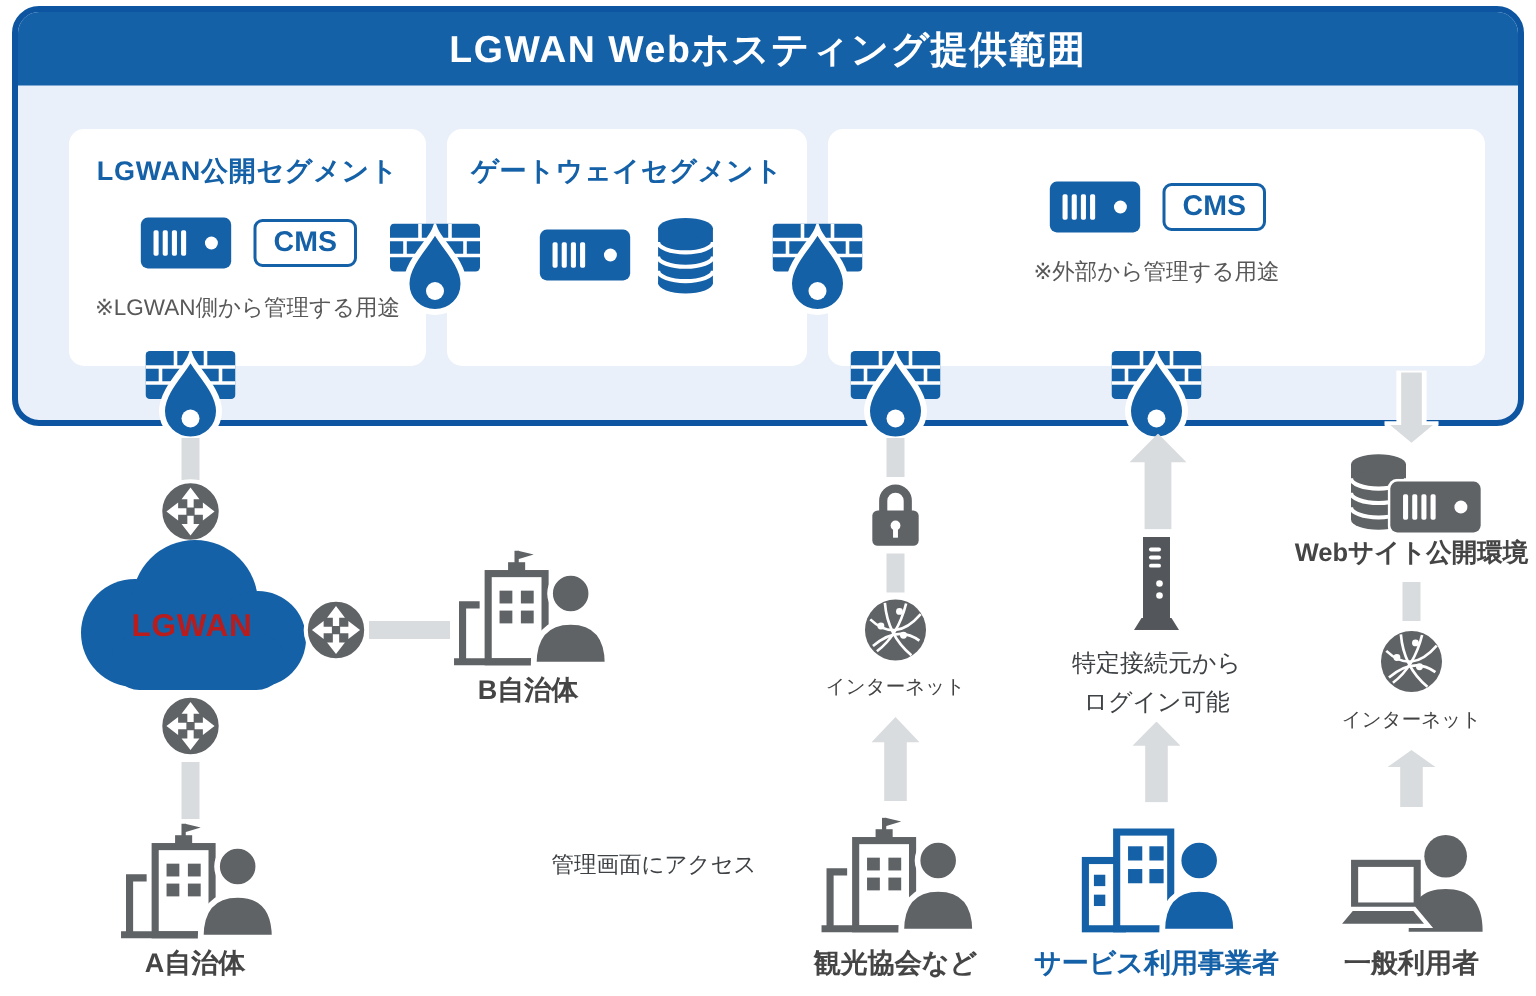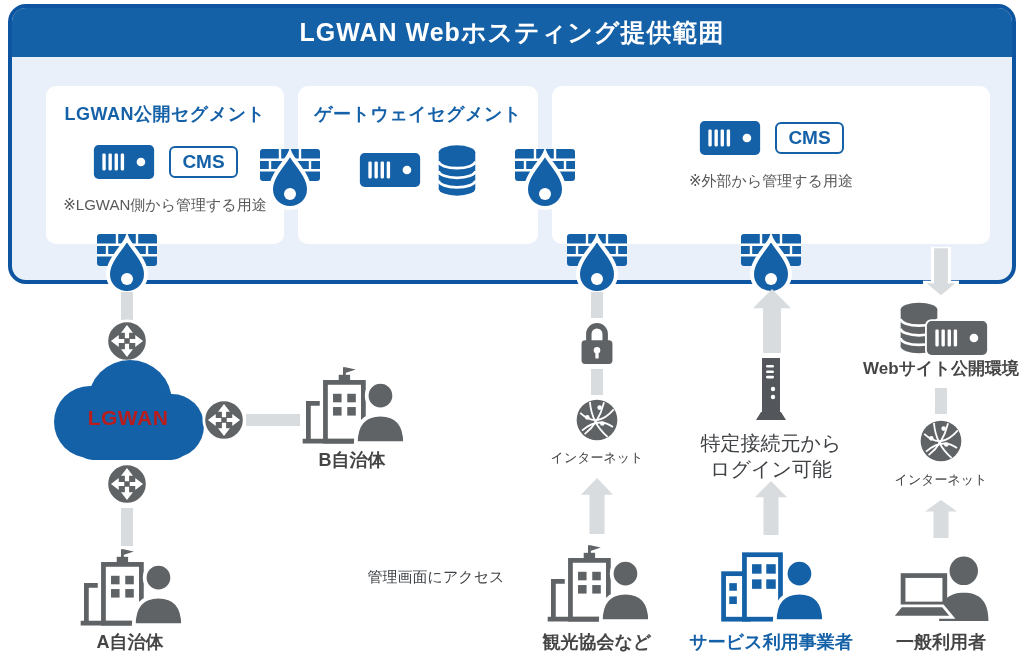--- a/index.html
+++ b/index.html
@@ -21,21 +21,21 @@
   
   .ic-blue{color:#1561a8;}
   .ic-gray{color:#5f6366;}
   .ic-tower{color:#53575b;}
   .ic-conn{color:#d9dcde;}
   .conn{background:#d9dcde;}
   
   .lbl{font-weight:600;color:#454545;text-align:center;font-size:18px;}
   .lbl-blue{color:#1561a8;}
   .small-lbl{font-weight:500;color:#424242;text-align:center;font-size:13px;}
-  .note-lbl{font-weight:500;color:#3f4245;text-align:center;font-size:20px;line-height:26px;}
+  .note-lbl{font-weight:500;color:#3f4245;text-align:center;font-size:16px;line-height:26px;}
   .cloud-lbl{color:#b91c1c;font-weight:bold;font-size:21px;text-align:center;letter-spacing:.5px;}
   .defs{position:absolute;width:0;height:0;overflow:hidden;}
 </style>
 </head>
 <body>
 
 <svg class="defs" aria-hidden="true">
   <defs>
     <symbol id="sym-firewall" viewBox="0 0 60 62">
       <rect x="0" y="0" width="60" height="32" rx="3" fill="currentColor"></rect>

